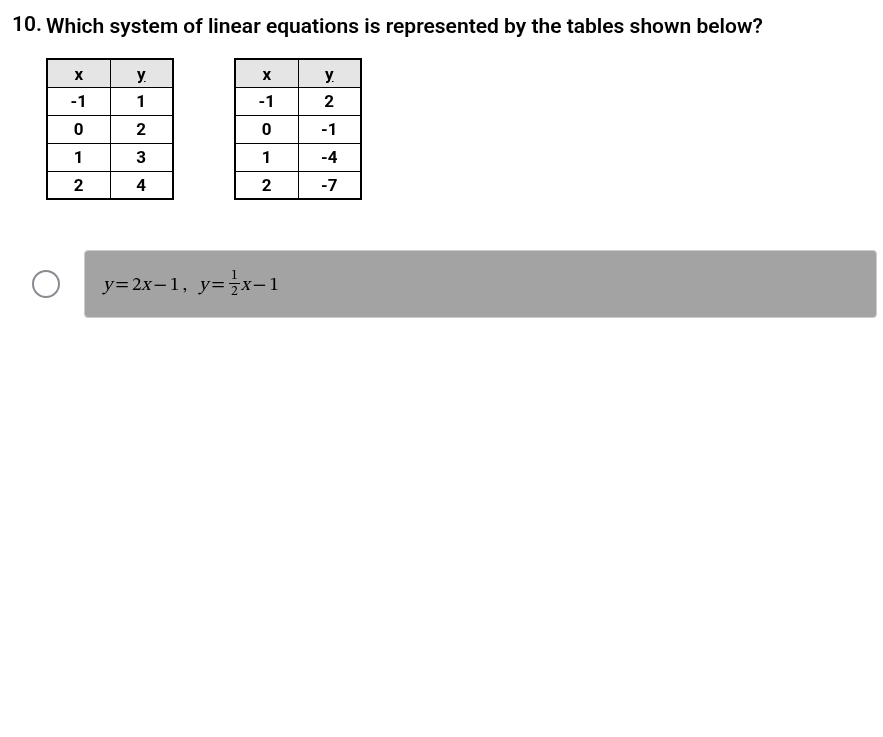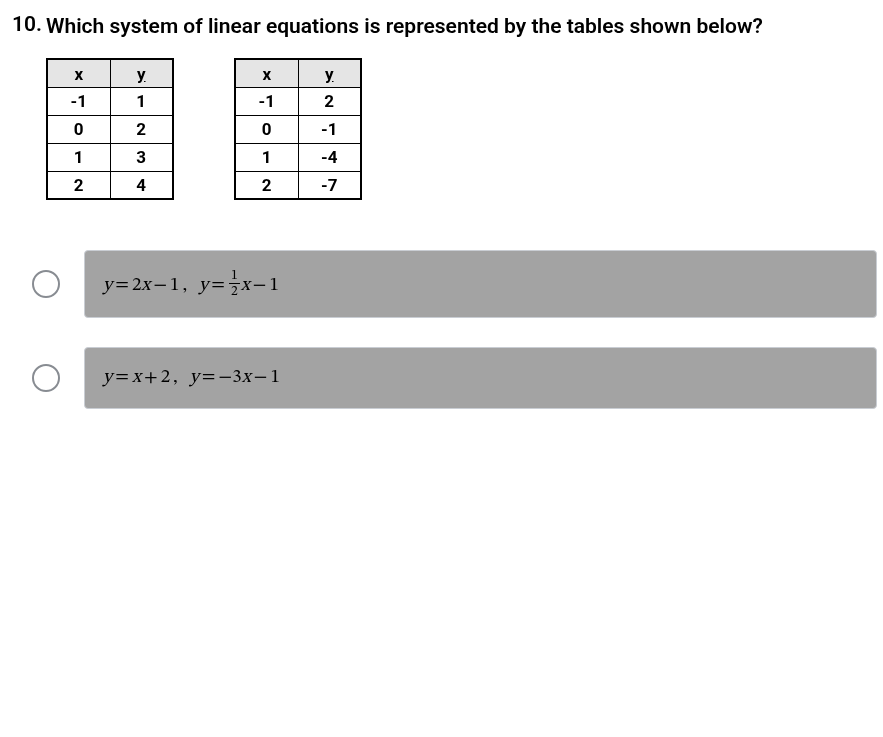--- a/index.html
+++ b/index.html
@@ -207,24 +207,16 @@
         <div class="radio-circle"></div>
         <div class="option-box">
           <span class="math">
             <span>y</span><span class="op">=</span><span class="num">2</span><span>x</span><span class="op">−</span><span class="num">1</span><span class="op">,&nbsp;&nbsp;</span><span>y</span><span class="op">=</span><span class="frac"><span class="fn">1</span><span class="fd">2</span></span><span>x</span><span class="op">−</span><span class="num">1</span>
           </span>
         </div>
       </div>
 
 
 
-      <div class="option-row">
-        <div class="radio-circle"></div>
-        <div class="option-box">
-          <span class="math">
-            <span>y</span><span class="op">=</span><span class="num"></span><span>x</span><span class="op">+</span><span class="num">2</span><span class="op">,&nbsp;&nbsp;</span><span>y</span><span class="op">=</span><span class="num">−3</span><span>x</span><span class="op">−</span><span class="num">1</span>
-          </span>
-        </div>
-      </div>
 
     </div>
   </div>
 </div>
 
 </body></html>

